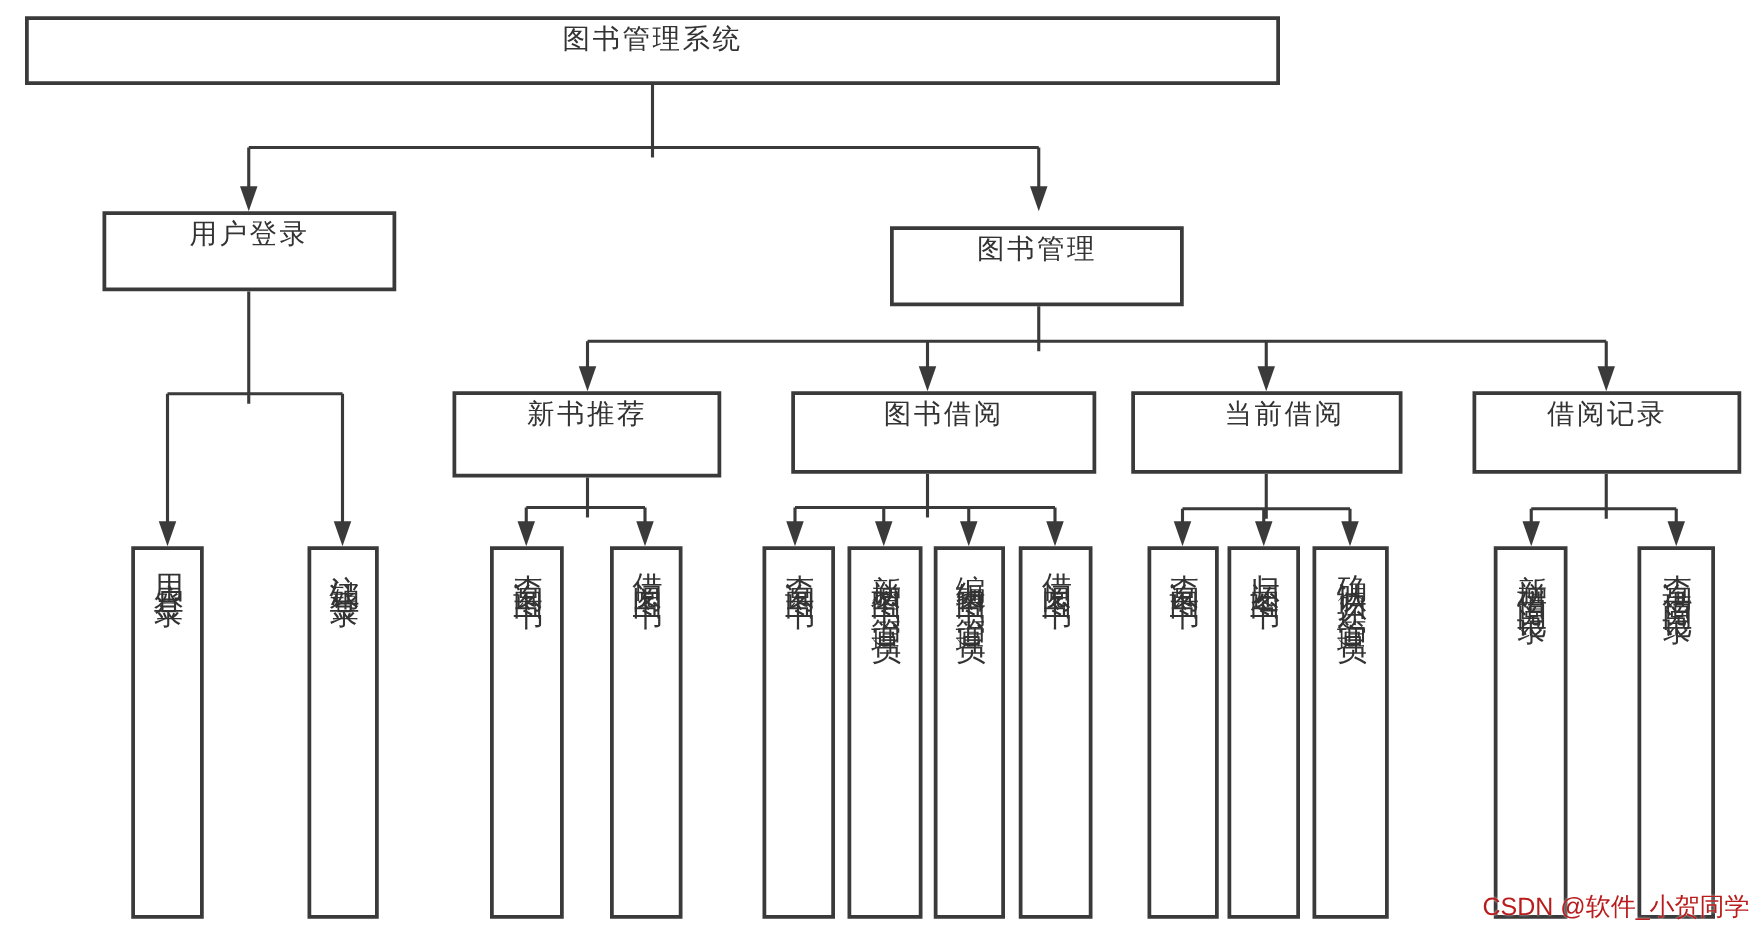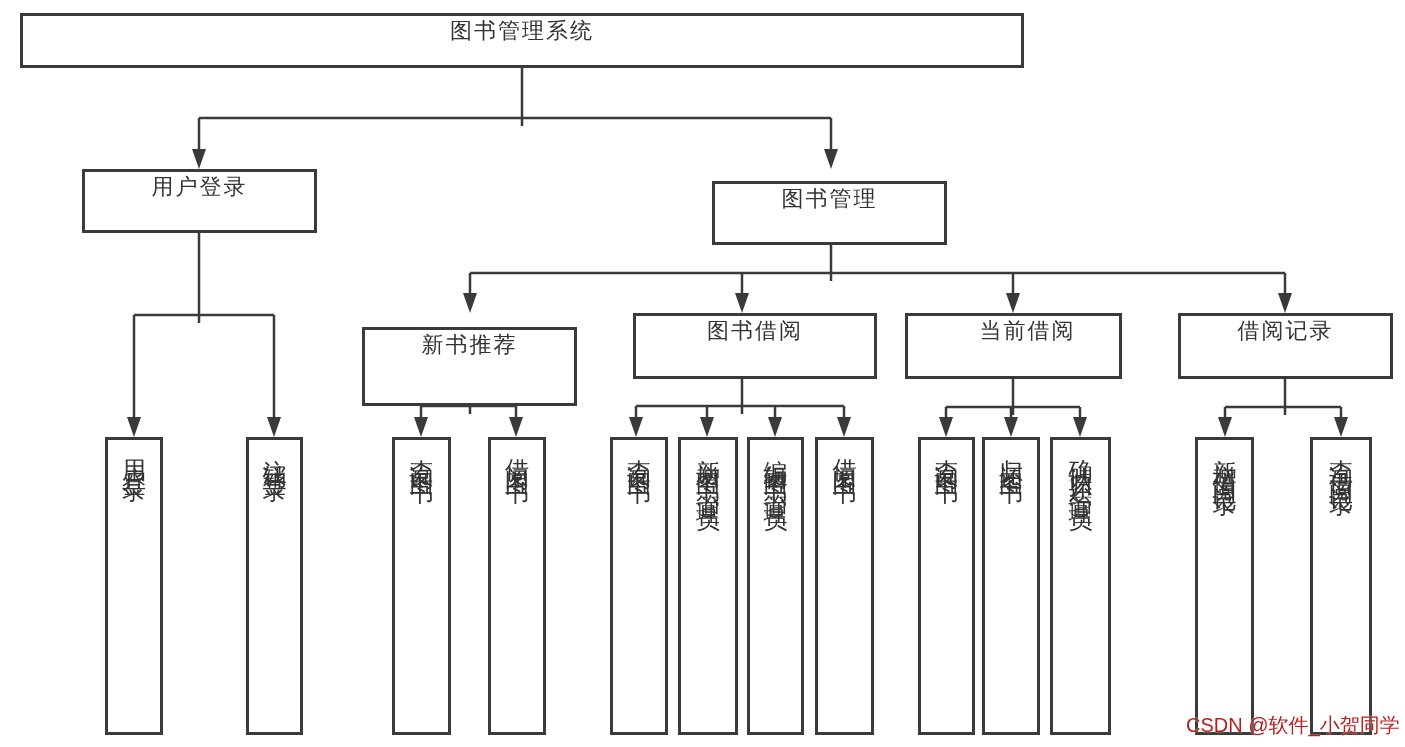--- a/index.html
+++ b/index.html
@@ -108,21 +108,21 @@
     <span>图书管理系统</span>
   </div>
 
   <div class="node h-node" style="left:82px;top:169px;width:235px;height:64px;">
     <span>用户登录</span>
   </div>
   <div class="node h-node" style="left:712px;top:169px;width:235px;height:64px;margin-top:12px;">
     <span>图书管理</span>
   </div>
 
-  <div class="node h-node" style="left:362px;top:327px;width:215px;height:79px;">
+  <div class="node h-node" style="left:362px;top:313px;width:215px;height:69px;">
     <span>新书推荐</span>
   </div>
   <div class="node h-node" style="left:633px;top:313px;width:244px;height:66px;">
     <span>图书借阅</span>
   </div>
   <div class="node h-node" style="left:905px;top:313px;width:217px;height:66px;padding-left:28px;">
     <span>当前借阅</span>
   </div>
   <div class="node h-node" style="left:1178px;top:313px;width:215px;height:66px;">
     <span>借阅记录</span>

